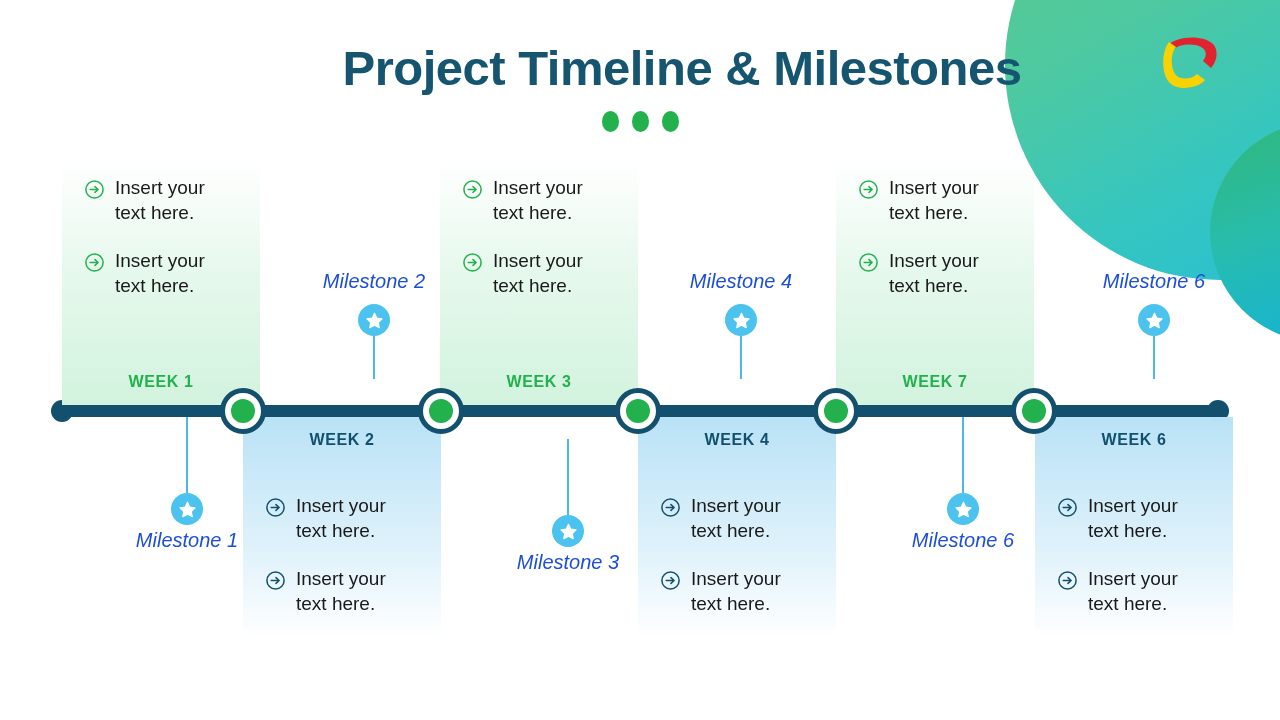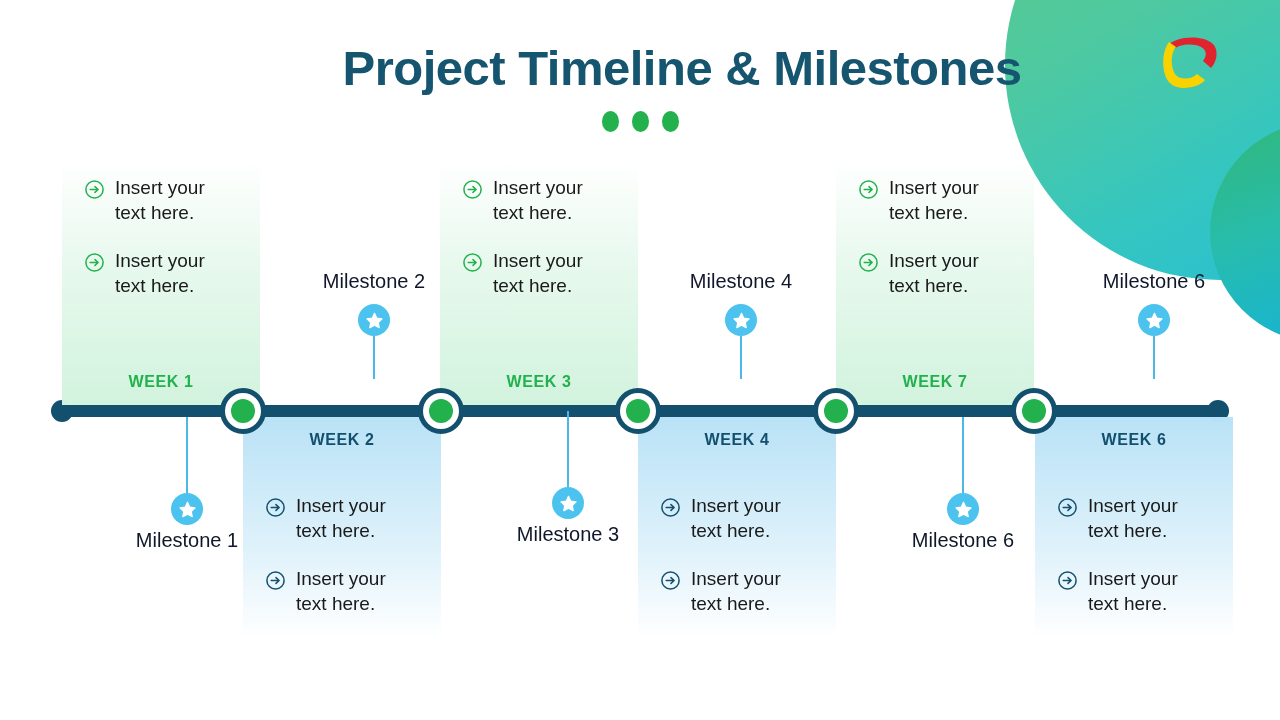--- a/index.html
+++ b/index.html
@@ -201,21 +201,22 @@
     background: #4cc3ee;
     display: flex;
     align-items: center;
     justify-content: center;
   }
   .ms-label {
     position: absolute;
     left: 0;
     width: 100%;
     font-size: 20px;
-    color: #0f172a;
+    font-style: italic;
+    color: #1d4ed8;
   }
 
   
   .milestone.up .ms-label { top: 0px; }
   .milestone.up .ms-star  { top: 34px; }
   .milestone.up .ms-stem  { top: 66px; height: 43px; }
 
   
   .milestone.down .ms-stem  { top: 0px; height: 76px; }
   .milestone.down .ms-star  { top: 76px; }
@@ -378,21 +379,21 @@
       </div>
       <div class="milestone up" style="left: 294px; top: 270px; height: 150px;">
         <div class="ms-stem"></div>
         <div class="ms-star">
           <svg viewBox="0 0 24 24" width="19" height="19">
             <path d="M12 3 L14.9 9.1 L21.5 9.9 L16.7 14.5 L17.9 21 L12 17.9 L6.1 21 L7.3 14.5 L2.5 9.9 L9.1 9.1 Z" fill="#ffffff" stroke="#ffffff" stroke-width="1.6" stroke-linejoin="round"></path>
           </svg>
         </div>
         <div class="ms-label">Milestone 2</div>
       </div>
-      <div class="milestone down" style="left: 488px; top: 411px; height: 150px; text-align: center;">
+      <div class="milestone down" style="left: 488px; top: 439px; height: 150px; text-align: center;">
         <div class="ms-stem"></div>
         <div class="ms-star">
           <svg viewBox="0 0 24 24" width="19" height="19">
             <path d="M12 3 L14.9 9.1 L21.5 9.9 L16.7 14.5 L17.9 21 L12 17.9 L6.1 21 L7.3 14.5 L2.5 9.9 L9.1 9.1 Z" fill="#ffffff" stroke="#ffffff" stroke-width="1.6" stroke-linejoin="round"></path>
           </svg>
         </div>
         <div class="ms-label">Milestone 3</div>
       </div>
       <div class="milestone up" style="left: 661px; top: 270px; height: 150px;">
         <div class="ms-stem"></div>

